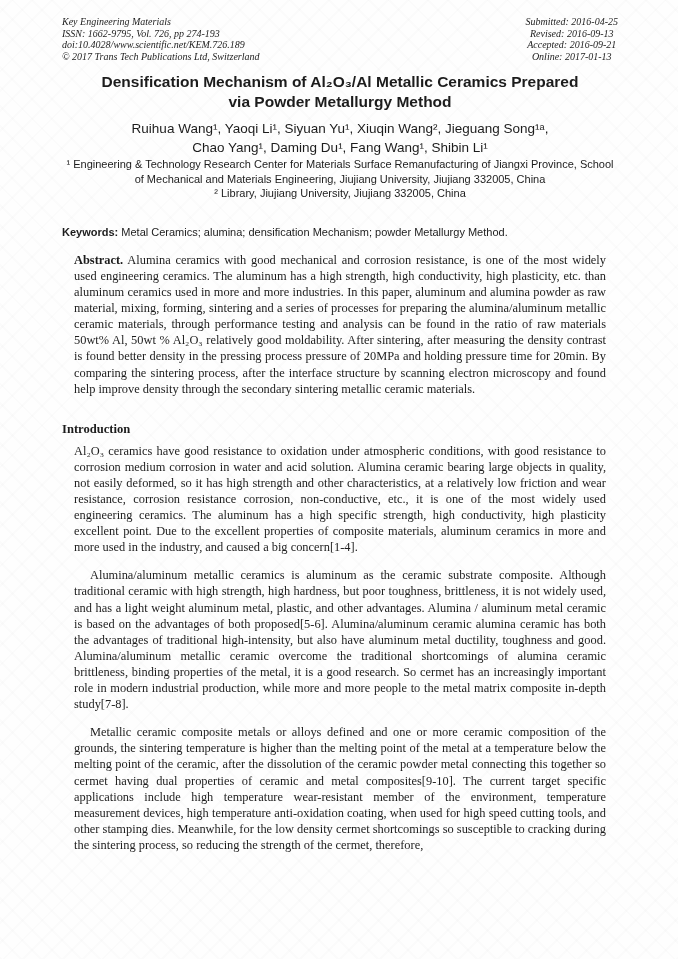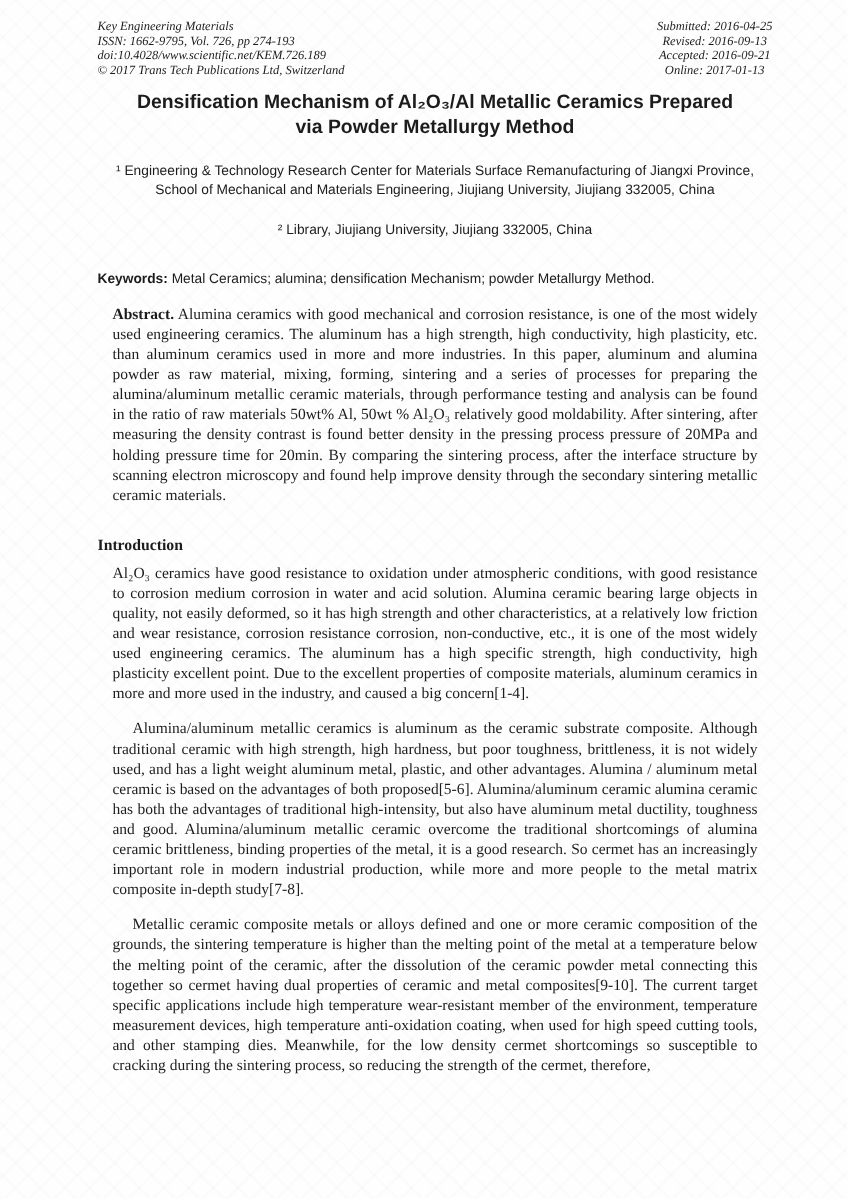--- a/index.html
+++ b/index.html
@@ -8,21 +8,21 @@
     height: 959px;
     background: #ffffff;
     color: #1c1c1c;
     overflow: hidden;
   }
   .page {
     position: relative;
     width: 678px;
     height: 959px;
     box-sizing: border-box;
-    padding: 16px 60px 0 78px;
+    padding: 16px 60px 0 62px;
     background:
       repeating-linear-gradient(45deg, rgba(0,0,0,0.012) 0 2px, transparent 2px 14px),
       repeating-linear-gradient(-45deg, rgba(0,0,0,0.012) 0 2px, transparent 2px 14px),
       #fefefe;
   }
   
   .jheader {
     display: flex;
     justify-content: space-between;
     font-family: "Liberation Serif", serif;
@@ -44,21 +44,21 @@
   
   .authors {
     margin-top: 7px;
     text-align: center;
     font-family: "Liberation Sans", sans-serif;
     font-size: 13.5px;
     line-height: 19px;
   }
   
   .affil {
-    margin-top: 18px;
+    margin-top: 0;
     text-align: center;
     font-family: "Liberation Sans", sans-serif;
     font-size: 11px;
     line-height: 14.5px;
   }
   .email { margin-top: 10px; }
   
   .keywords {
     margin-top: 24px;
     font-family: "Liberation Sans", sans-serif;
@@ -101,20 +101,24 @@
     <div class="col-right">
       <div>Submitted: 2016-04-25</div>
       <div>Revised: 2016-09-13</div>
       <div>Accepted: 2016-09-21</div>
       <div>Online: 2017-01-13</div>
     </div>
   </div>
 
   <h1 class="paper-title" style="margin-bottom:0;">Densification Mechanism of Al₂O₃/Al Metallic Ceramics Prepared via Powder Metallurgy Method</h1>
 
+  <div class="authors">
+    <div>Ruihua Wang¹, Yaoqi Li¹, Siyuan Yu¹, Xiuqin Wang², Jieguang Song¹ᵃ,</div>
+    <div>Chao Yang¹, Daming Du¹, Fang Wang¹, Shibin Li¹</div>
+  </div>
 
   <div class="affil">¹ Engineering &amp; Technology Research Center for Materials Surface Remanufacturing of Jiangxi Province, School of Mechanical and Materials Engineering, Jiujiang University, Jiujiang 332005, China</div>
   <div class="affil">² Library, Jiujiang University, Jiujiang 332005, China</div>
 
   <div class="keywords">
     <span class="label">Keywords:</span><span> Metal Ceramics; alumina; densification Mechanism; powder Metallurgy Method.</span>
   </div>
 
   <p class="body-text abstract para">
     <span class="label">Abstract.</span><span> Alumina ceramics with good mechanical and corrosion resistance, is one of the most widely used engineering ceramics. The aluminum has a high strength, high conductivity, high plasticity, etc. than aluminum ceramics used in more and more industries. In this paper, aluminum and alumina powder as raw material, mixing, forming, sintering and a series of processes for preparing the alumina/aluminum metallic ceramic materials, through performance testing and analysis can be found in the ratio of raw materials 50wt% Al, 50wt % Al₂O₃ relatively good moldability. After sintering, after measuring the density contrast is found better density in the pressing process pressure of 20MPa and holding pressure time for 20min. By comparing the sintering process, after the interface structure by scanning electron microscopy and found help improve density through the secondary sintering metallic ceramic materials.</span>

